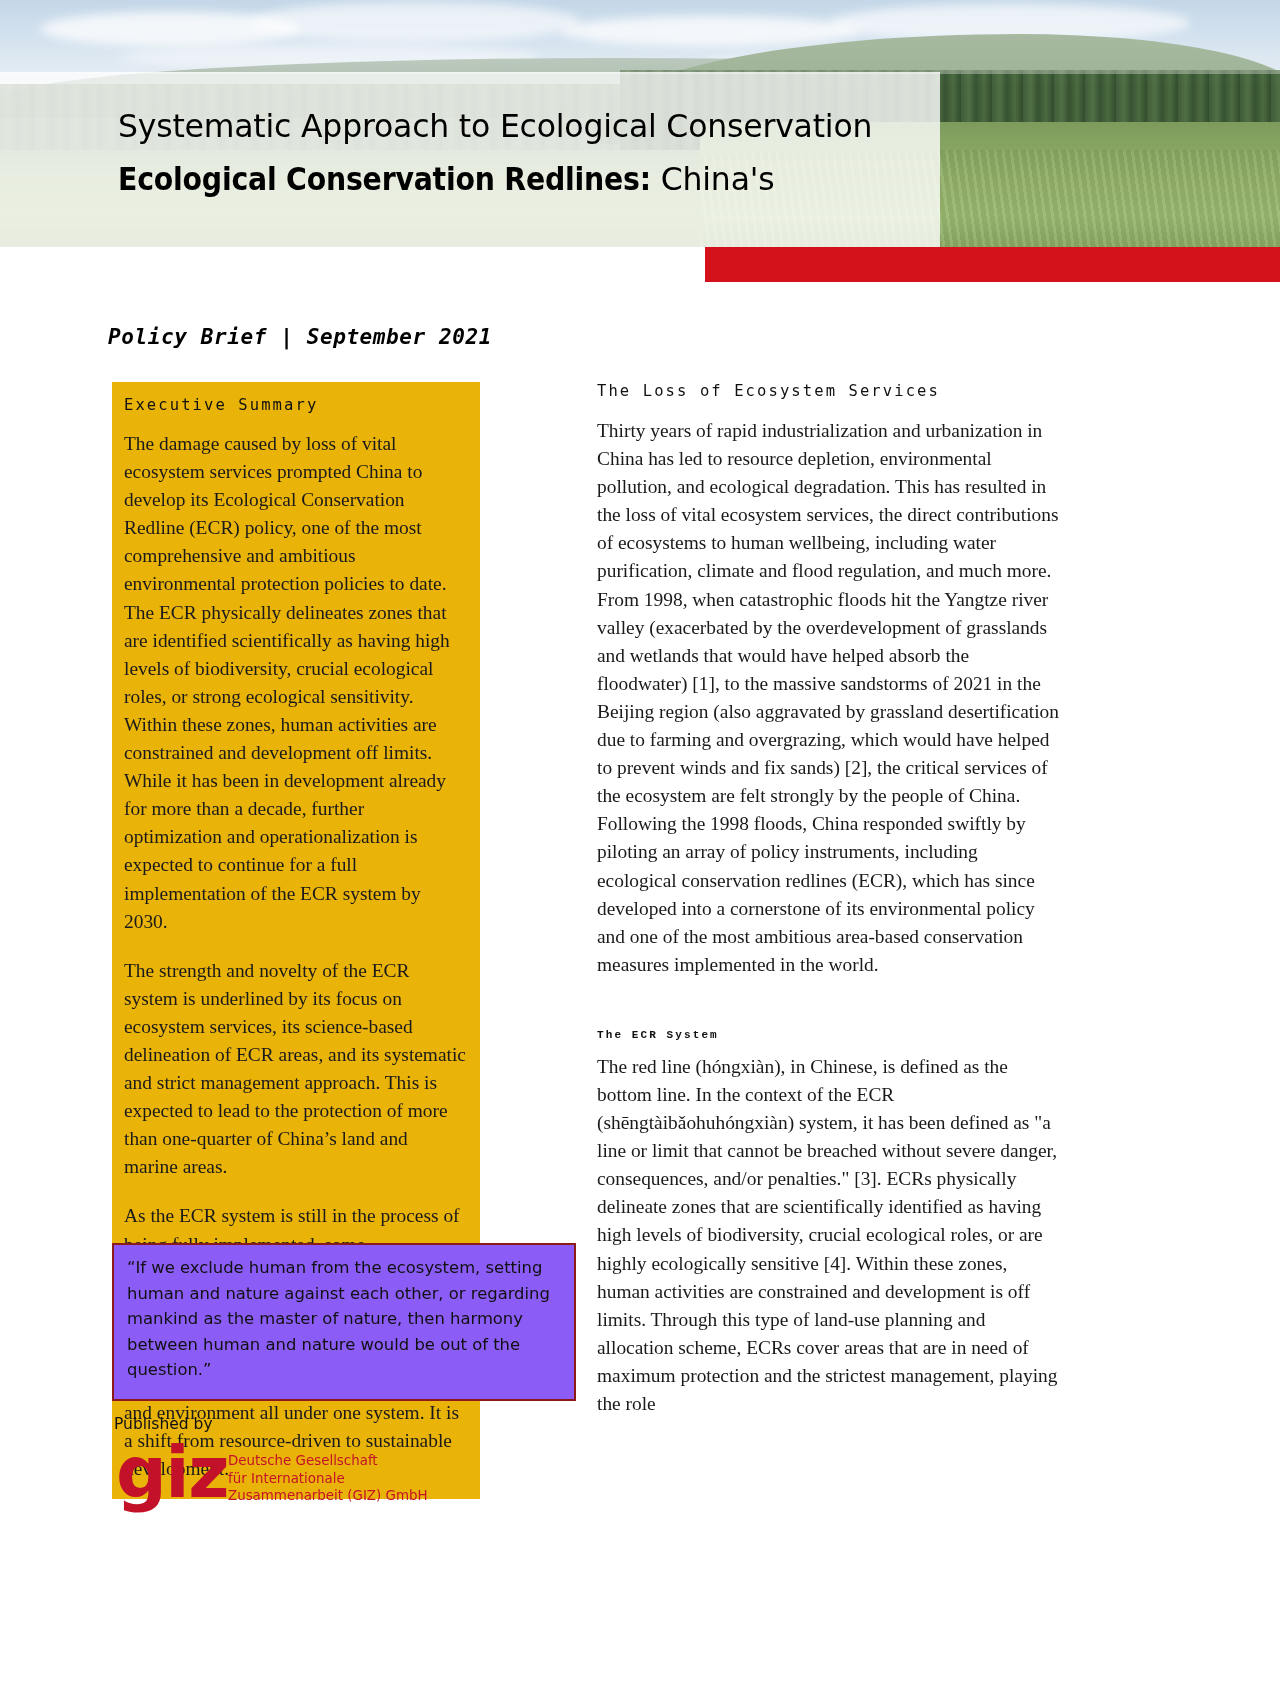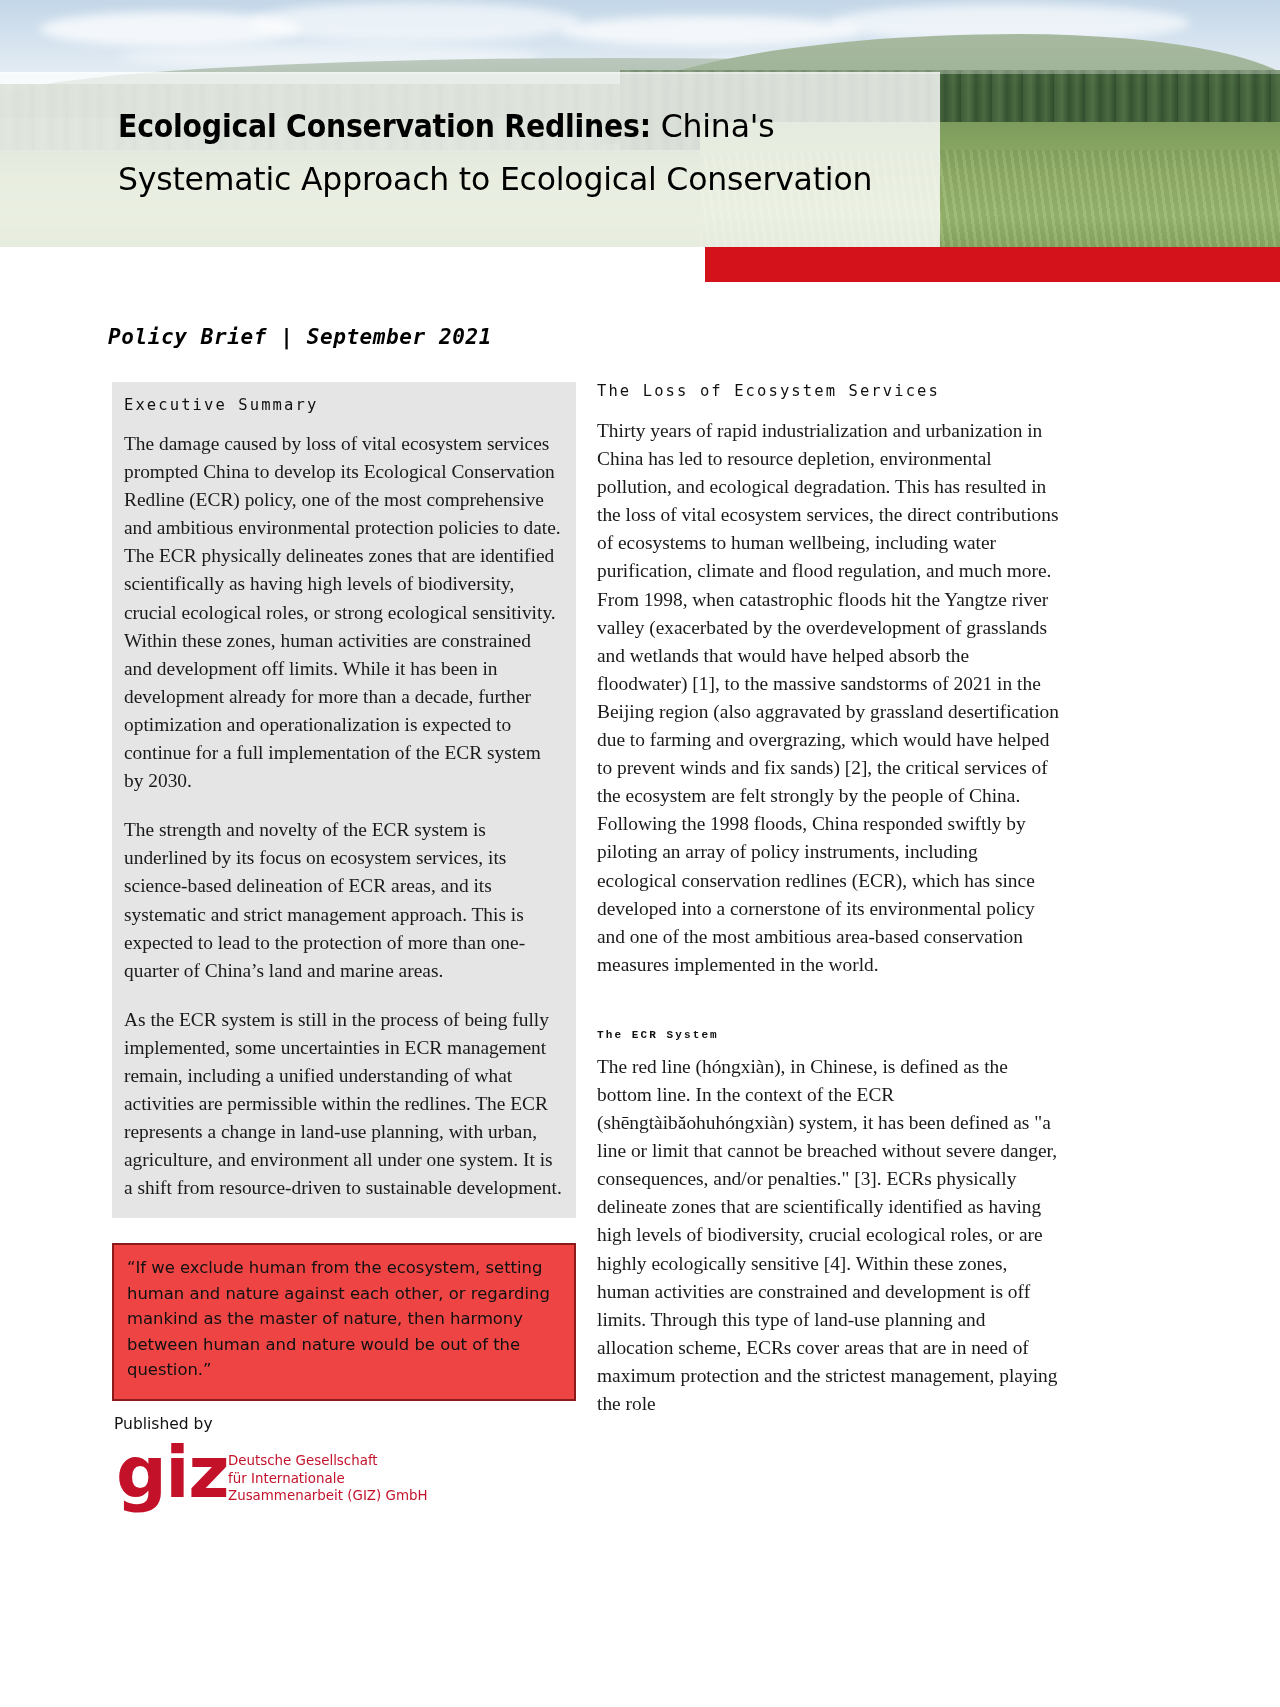--- a/index.html
+++ b/index.html
@@ -152,24 +152,24 @@
     width: 464px;
   }
   .col-right {
     position: absolute;
     left: 597px;
     top: 382px;
     width: 462px;
   }
 
   .summary-box {
-    background: #e5e5e5;
+    background: #eab308;
     padding: 14px 14px 16px 12px;
     box-sizing: border-box;
-    width: 464px;
+    width: 368px;
   }
 
   .sec-head {
     font-family: "DejaVu Sans Mono", monospace;
     font-size: 15.5px;
     font-weight: normal;
     letter-spacing: 2.1px;
     color: #111;
     margin: 0 0 16px 0;
   }
@@ -201,21 +201,21 @@
 
   
   .quote-box {
     position: absolute;
     left: 112px;
     top: 1243px;
     width: 464px;
     box-sizing: border-box;
     border: 2.5px solid #8c1b1b;
     padding: 10px 13px 11px 13px;
-    background: #ef4444;
+    background: #8b5cf6;
   }
   .quote-text {
     font-family: "DejaVu Sans", sans-serif;
     font-size: 16.4px;
     line-height: 25.5px;
     color: #111;
     margin: 0 0 5px 0;
   }
   .quote-cite {
     font-family: "Liberation Serif", serif;
@@ -278,24 +278,24 @@
     <div class="treeline"></div>
     <div class="treeline-2"></div>
     <div class="meadow"></div>
     <div class="meadow-right"></div>
     <div class="meadow-texture"></div>
   </div>
   <div class="banner-wash-fade"></div>
   <div class="banner-wash"></div>
   <div class="banner-title">
     <div>
-      <span class="title-strong">Ecological Conservation Redlines:</span><span class="title-light"> China's</span>
+      <span class="title-light">Systematic Approach to Ecological Conservation</span>
     </div>
     <div>
-      <span class="title-light">Systematic Approach to Ecological Conservation</span>
+      <span class="title-strong">Ecological Conservation Redlines:</span><span class="title-light"> China's</span>
     </div>
   </div>
 </div>
 <div class="red-bar"></div>
 
 <div class="policy-line">Policy Brief | September 2021</div>
 
 <div class="col-left">
   <div class="summary-box">
     <h2 class="sec-head">Executive Summary</h2>

